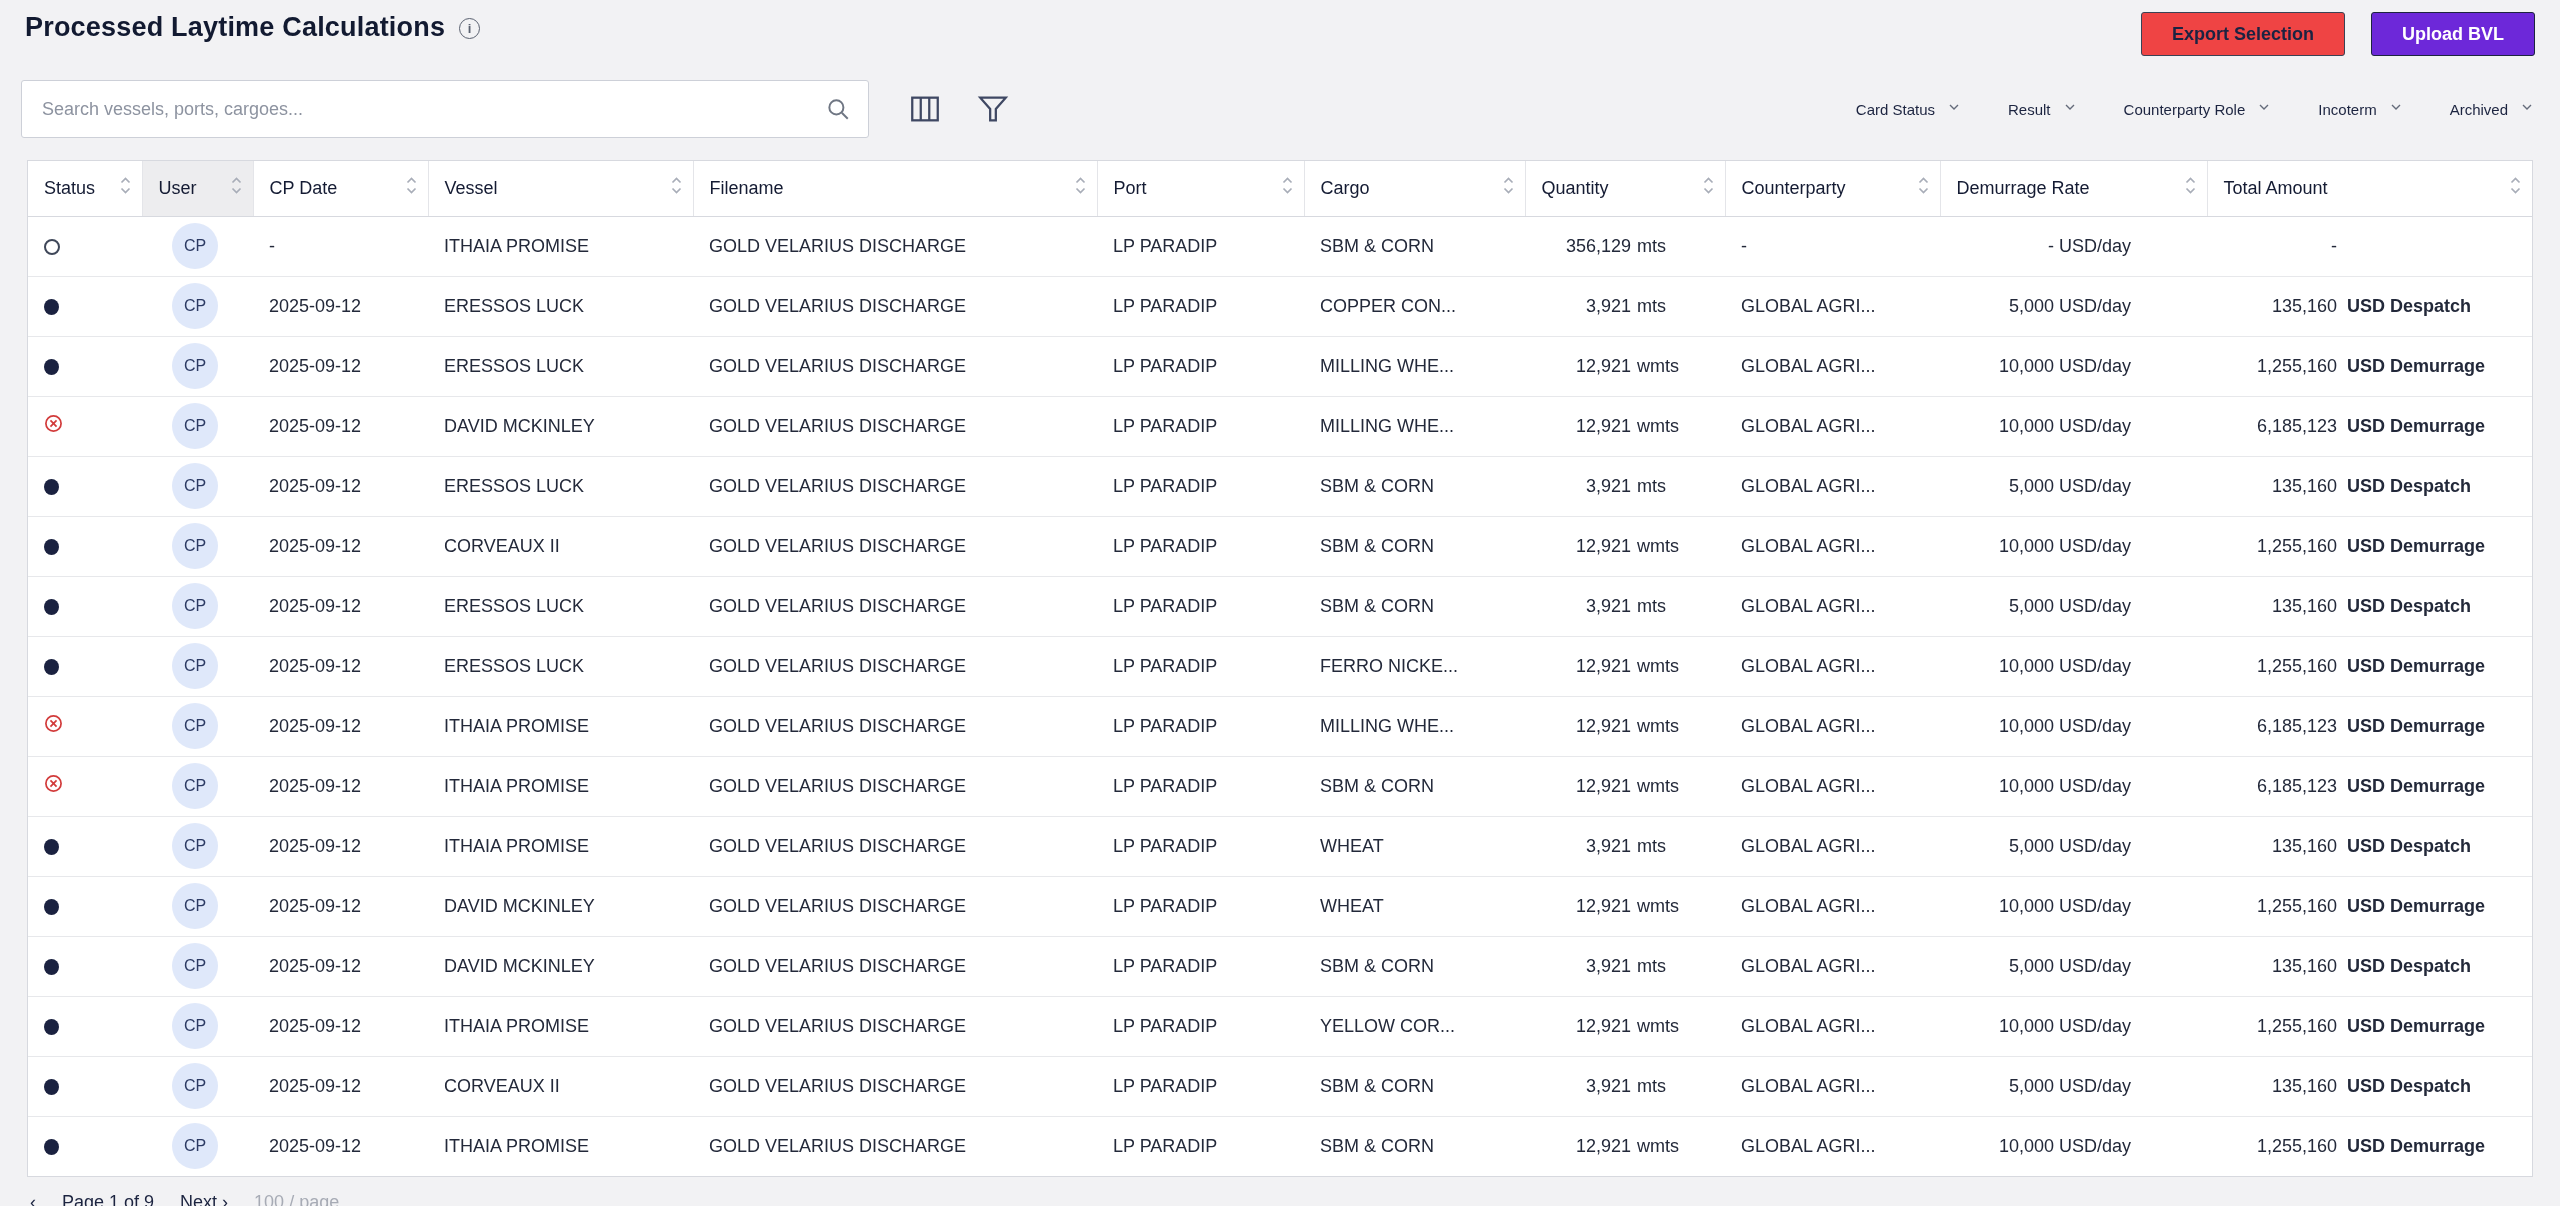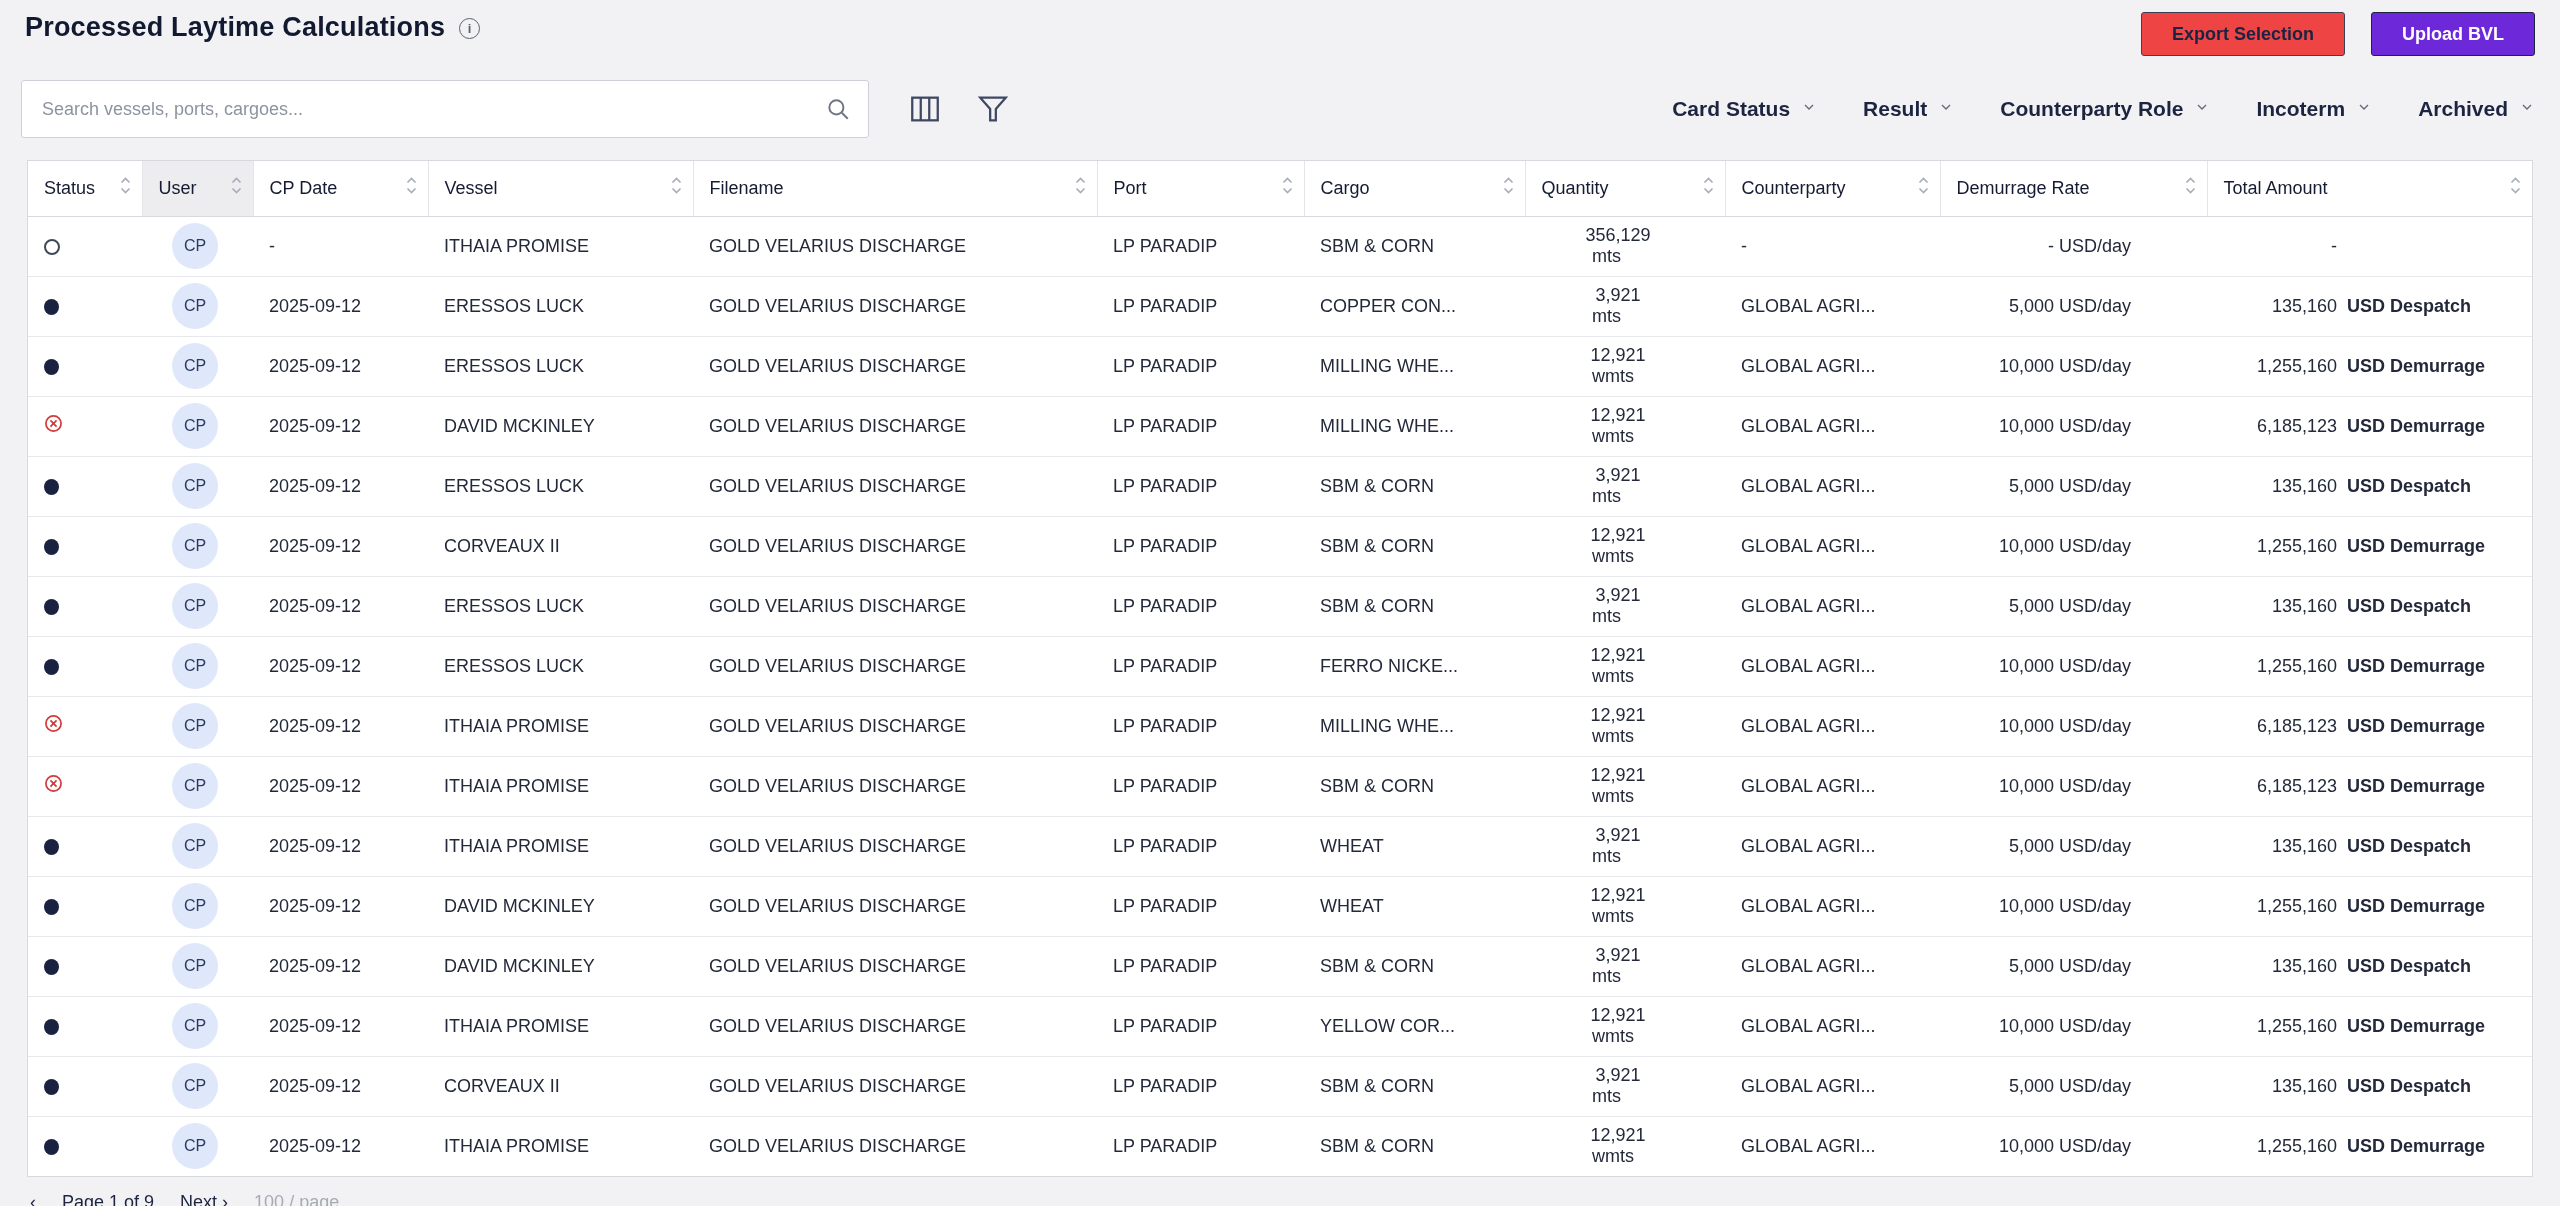--- a/index.html
+++ b/index.html
@@ -26,41 +26,41 @@
   .search-box { position: relative; width: 848px; height: 58px; }
   .search-box input { width: 100%; height: 100%; border: 1px solid #cdd0d8; border-radius: 3px;
     background: #ffffff; font-size: 18px; padding: 0 60px 0 20px; color: #30374a;
     font-family: "Liberation Sans", sans-serif; outline: none; }
   .search-box input::placeholder { color: #8d93a0; }
   .search-ic { position: absolute; right: 18px; top: 16px; }
   .tb-icons { display: flex; gap: 28px; margin-left: 36px; }
   .icon-btn { width: 40px; height: 40px; display: flex; align-items: center; justify-content: center; cursor: pointer; }
   .filters { margin-left: auto; display: flex; align-items: center; gap: 46px; }
   .filter-dd { display: flex; align-items: center; gap: 11px; cursor: pointer; }
-  .filter-dd .lbl { font-size: 21px; font-weight: 700; color: #1c2440; }
+  .filter-dd .lbl { font-size: 15px; font-weight: 400; color: #1c2440; }
   
   .table-wrap { position: absolute; left: 27px; top: 160px; width: 2506px; background: #fff;
     border: 1px solid #d7d9df; }
   table { width: 100%; border-collapse: collapse; table-layout: fixed; }
   thead th { height: 55px; background: #ffffff; border-right: 1px solid #e4e5e9; border-bottom: 1px solid #d7d9df;
     text-align: left; font-size: 18px; font-weight: 400; color: #141b33; position: relative; padding: 0 30px 0 16px; }
   thead th:last-child { border-right: none; }
   thead th.col-user { background: #ededef; }
   .sort-ic { position: absolute; right: 9px; top: 50%; transform: translateY(-50%); cursor: pointer; }
   tbody tr { height: 60px; border-top: 1px solid #e7e8eb; background: #fff; }
   tbody td { font-size: 18px; color: #23293a; padding: 0 0 0 16px; white-space: nowrap; overflow: hidden; }
   
   .st { display: inline-block; vertical-align: middle; }
   .st-empty { width: 16px; height: 16px; border: 2px solid #3f4759; border-radius: 50%; background: transparent; }
   .st-done { width: 15px; height: 16px; background: #1b2240; border-radius: 50%; }
   
   .cp-badge { width: 46px; height: 46px; border-radius: 50%; background: #dfe8fa; color: #2c3a63;
     font-size: 16px; font-weight: 500; display: flex; align-items: center; justify-content: center; margin-left: 14px; }
   
-  .cell-qty { display: flex; align-items: center; padding-right: 30px; flex-direction: column; }
+  .cell-qty { display: flex; align-items: center; padding-right: 30px; }
   .cell-qty .num { flex: 1; text-align: right; }
   .cell-qty .unit { width: 58px; text-align: left; margin-left: 6px; }
   td.col-rate { text-align: right; padding-right: 76px; }
   .cell-total { display: flex; align-items: center; padding-right: 20px; }
   .cell-total .num { width: 114px; text-align: right; flex: none; }
   .cell-total .suffix { margin-left: 10px; font-weight: bold; }
   
   .pagination { position: absolute; left: 30px; top: 1192px; display: flex; align-items: center; gap: 26px;
     font-size: 18px; color: #1c2440; }
   .pagination .meta { color: #a7abb5; }

